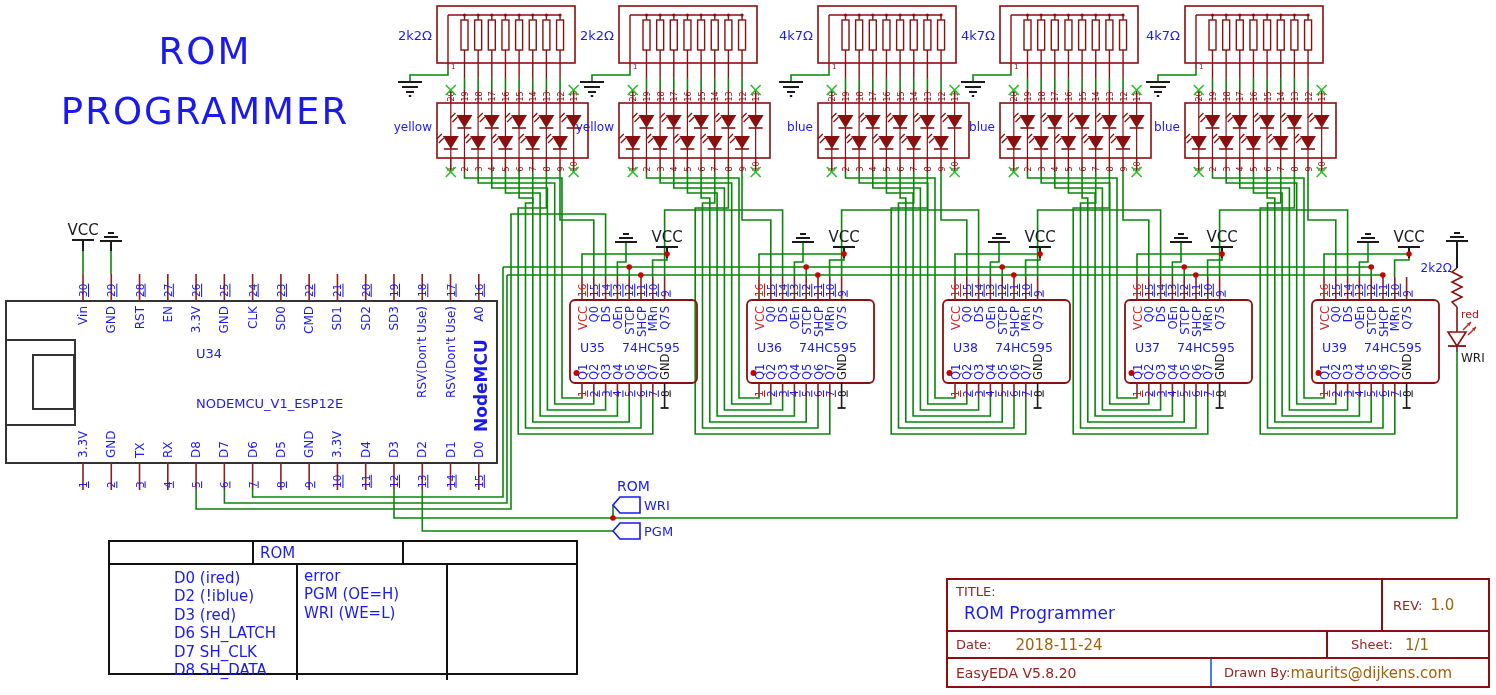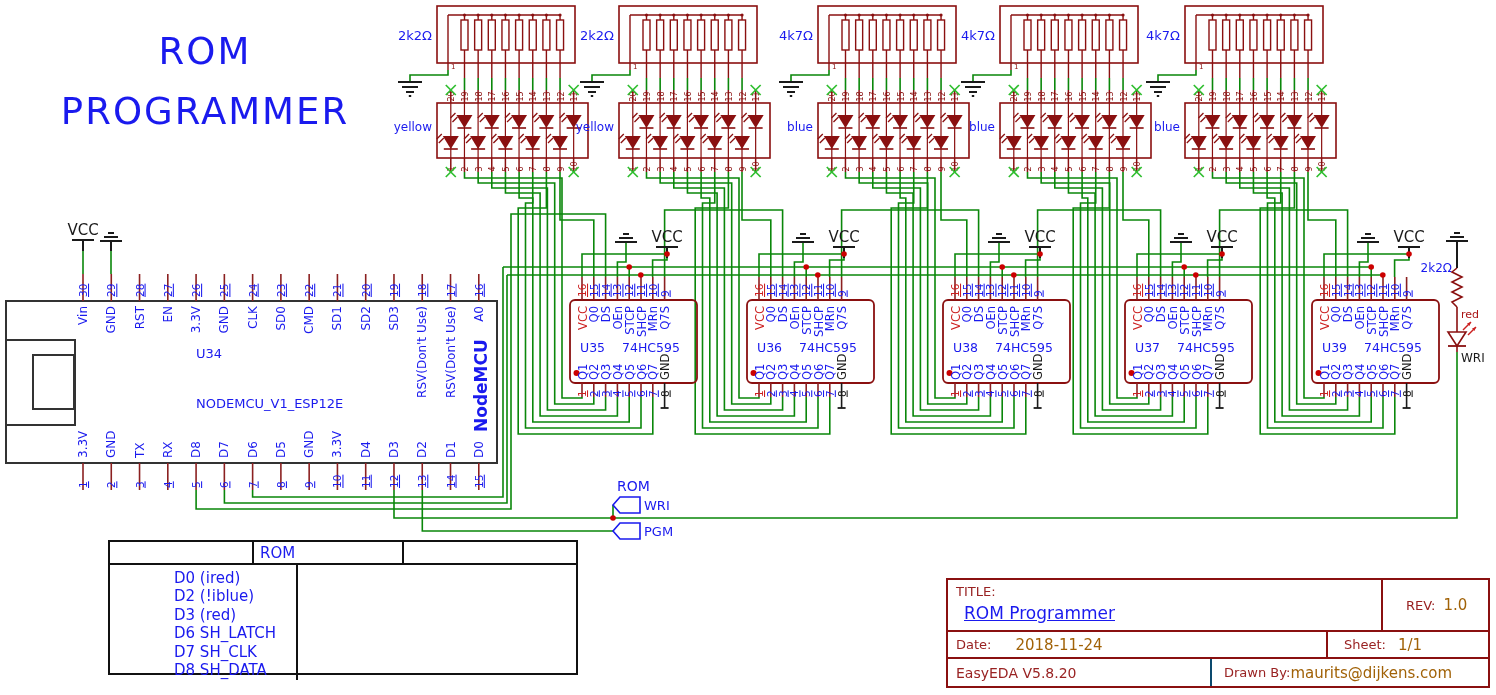--- a/index.html
+++ b/index.html
@@ -13,33 +13,33 @@
   .notes .hdr{display:flex;height:23px;border-bottom:2px solid #111;}
   .notes .bdy{display:flex;flex:1;}
   .nc1{width:144px;border-right:2px solid #111;box-sizing:border-box;}
   .nc2{width:150px;border-right:2px solid #111;box-sizing:border-box;}
   .nc3{flex:1;}
   .notes .cell{color:#1a1aee;font-size:15px;line-height:18.5px;padding:2px 0 0 6px;box-sizing:border-box;}
   .notes .bdy .nc1{padding-left:20px;padding-top:4px;margin-left:44px;}
   .tblock{position:absolute;left:946px;top:578px;width:544px;height:110px;
           border:2px solid #8a1010;box-sizing:border-box;color:#992222;}
   .tb-r1{height:52px;display:flex;border-bottom:2px solid #8a1010;box-sizing:border-box;}
-  .tb-r2{height:27px;display:flex;border-bottom:2px solid #8a1010;box-sizing:border-box;}
+  .tb-r2{height:27px;display:flex;border-bottom:2px solid #8a1010;box-sizing:border-box;gap:7px;}
   .tb-r3{height:27px;display:flex;}
   .tb-title-cell{width:435px;border-right:2px solid #8a1010;box-sizing:border-box;padding:4px 0 0 8px;}
-  .tb-rev-cell{flex:1;display:flex;align-items:center;padding-left:23px;gap:8px;}
+  .tb-rev-cell{flex:1;display:flex;align-items:center;padding-left:10px;gap:8px;}
   .tb-date-cell{width:380px;border-right:2px solid #8a1010;box-sizing:border-box;
                 display:flex;align-items:center;padding-left:8px;gap:24px;}
   .tb-sheet-cell{flex:1;display:flex;align-items:center;padding-left:16px;gap:12px;}
-  .tb-tool-cell{width:264px;border-right:2px solid #0c4a6e;box-sizing:border-box;
+  .tb-tool-cell{width:264px;border-right:2px solid #3b82f6;box-sizing:border-box;
                 display:flex;align-items:center;padding-left:8px;font-size:14px;}
   .tb-drawn-cell{flex:1;display:flex;align-items:center;padding-left:12px;gap:0;}
   .lbl{font-size:13px;}
   .val{color:#a16207;font-size:15px;}
-  .tb-main-title{color:#1a1aee;font-size:17px;padding:4px 0 0 8px;text-decoration:underline;}
+  .tb-main-title{color:#1a1aee;font-size:17px;padding:4px 0 0 8px;}
 </style>
 </head>
 <body>
 
 <div class="canvas">
 
   <svg id="schx" width="1496" height="695" viewBox="0 0 1496 695">
       <polyline points="464.5,172 464.5,178 562,178 562,398 582,398 582,397" fill="none" stroke="#0a870a" stroke-width="1.6"></polyline>
       <polyline points="478.15,172 478.15,183 554.7,183 554.7,404 593.8,404 593.8,397" fill="none" stroke="#0a870a" stroke-width="1.6"></polyline>
       <polyline points="491.8,172 491.8,188 547.4,188 547.4,410 605.6,410 605.6,397" fill="none" stroke="#0a870a" stroke-width="1.6"></polyline>
@@ -1319,20 +1319,25 @@
     </div>
     <div class="bdy">
       <div class="nc1 cell">
         <div>D0 (ired)</div>
         <div>D2 (!iblue)</div>
         <div>D3 (red)</div>
         <div>D6 SH_LATCH</div>
         <div>D7 SH_CLK</div>
         <div>D8 SH_DATA</div>
       </div>
+      <div class="nc2 cell">
+        <div>error</div>
+        <div>PGM (OE=H)</div>
+        <div>WRI (WE=L)</div>
+      </div>
       <div class="nc3 cell"></div>
     </div>
   </div>
 
   <div class="tblock">
     <div class="tb-r1">
       <div class="tb-title-cell">
         <div class="lbl">TITLE:</div>
         <div class="tb-main-title">ROM Programmer</div>
       </div>

